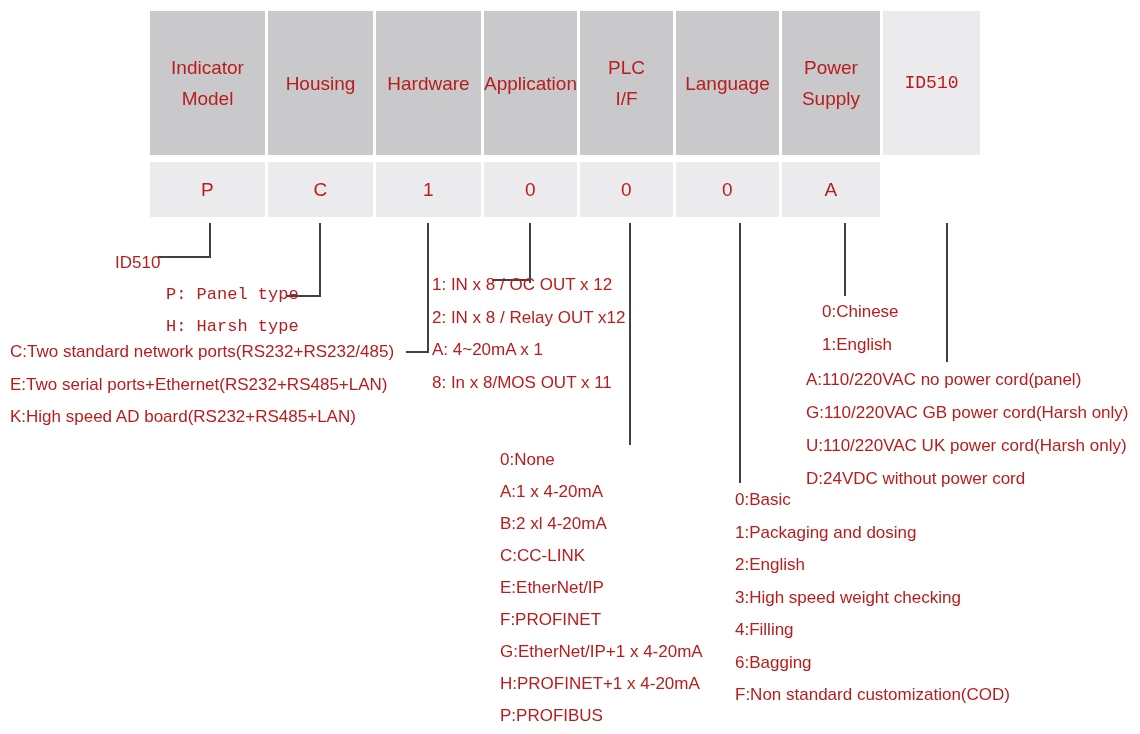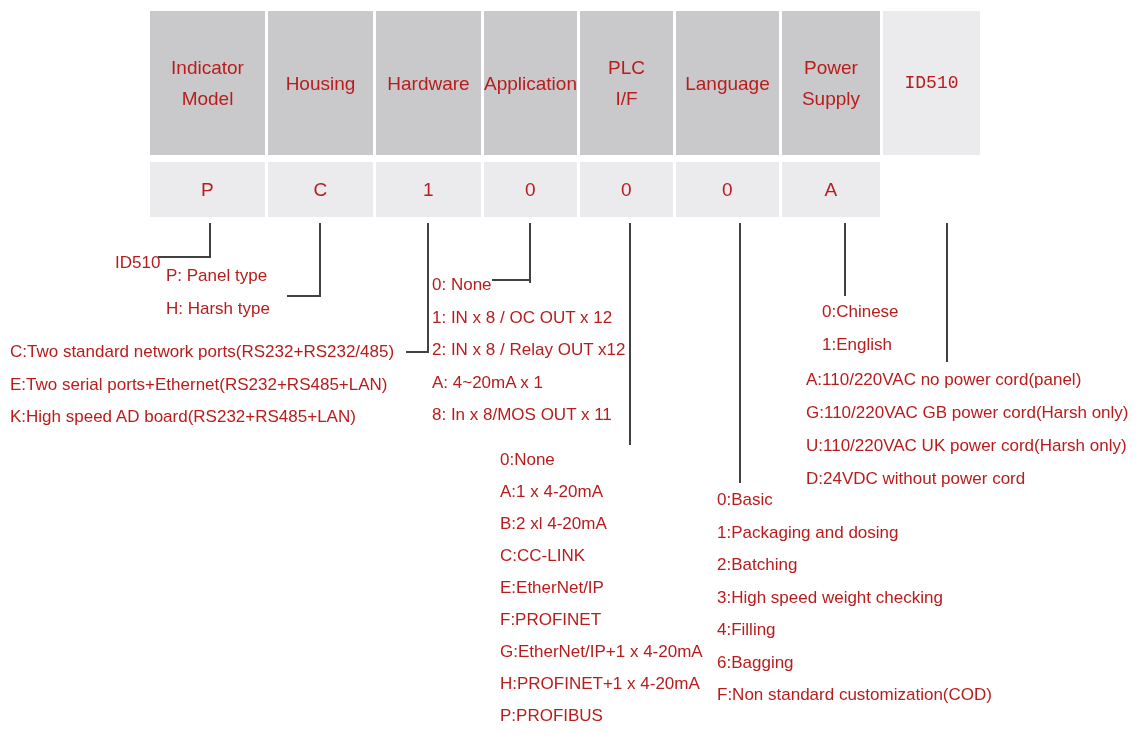--- a/index.html
+++ b/index.html
@@ -74,55 +74,54 @@
 
   <div class="vline" style="left:629px; top:223px; height:222px;"></div>
   <div class="vline" style="left:739px; top:223px; height:260px;"></div>
   <div class="vline" style="left:844px; top:223px; height:73px;"></div>
   <div class="vline" style="left:946px; top:223px; height:139px;"></div>
 
   <div class="list" style="left:115px; top:247px;">
     <div class="item">ID510</div>
   </div>
 
-  <div class="list" style="left:166px; top:260px;">
+  <div class="list" style="left:166px; top:278px;font-family:Liberation Mono, monospace;">
     <div class="item">P: Panel type</div>
     <div class="item">H: Harsh type</div>
   </div>
 
   <div class="list" style="left:10px; top:336px;text-align:center;">
     <div class="item">C:Two standard network ports(RS232+RS232/485)</div>
     <div class="item">E:Two serial ports+Ethernet(RS232+RS485+LAN)</div>
     <div class="item">K:High speed AD board(RS232+RS485+LAN)</div>
   </div>
 
   <div class="list" style="left:432px; top:269px;">
-    <div class="item">0: None</div>
     <div class="item">1: IN x 8 / OC OUT x 12</div>
     <div class="item">2: IN x 8 / Relay OUT x12</div>
     <div class="item">A: 4~20mA x 1</div>
     <div class="item">8: In x 8/MOS OUT x 11</div>
   </div>
 
   <div class="list tight" style="left:500px; top:444px;">
     <div class="item">0:None</div>
     <div class="item">A:1 x 4-20mA</div>
     <div class="item">B:2 xl 4-20mA</div>
     <div class="item">C:CC-LINK</div>
     <div class="item">E:EtherNet/IP</div>
     <div class="item">F:PROFINET</div>
     <div class="item">G:EtherNet/IP+1 x 4-20mA</div>
     <div class="item">H:PROFINET+1 x 4-20mA</div>
     <div class="item">P:PROFIBUS</div>
   </div>
 
-  <div class="list" style="left:717px; top:484px;">
+  <div class="list" style="left:735px; top:484px;">
     <div class="item">0:Basic</div>
     <div class="item">1:Packaging and dosing</div>
-    <div class="item">2:Batching</div>
+    <div class="item">2:English</div>
     <div class="item">3:High speed weight checking</div>
     <div class="item">4:Filling</div>
     <div class="item">6:Bagging</div>
     <div class="item">F:Non standard customization(COD)</div>
   </div>
 
   <div class="list loose" style="left:822px; top:295px;">
     <div class="item">0:Chinese</div>
     <div class="item">1:English</div>
   </div>

